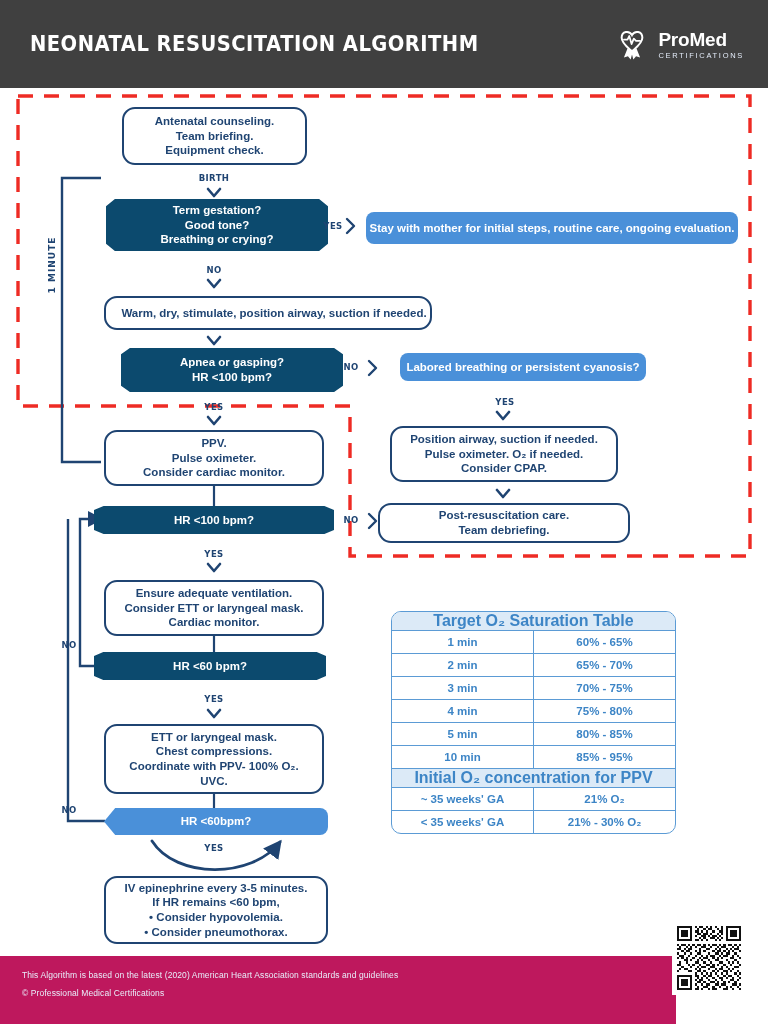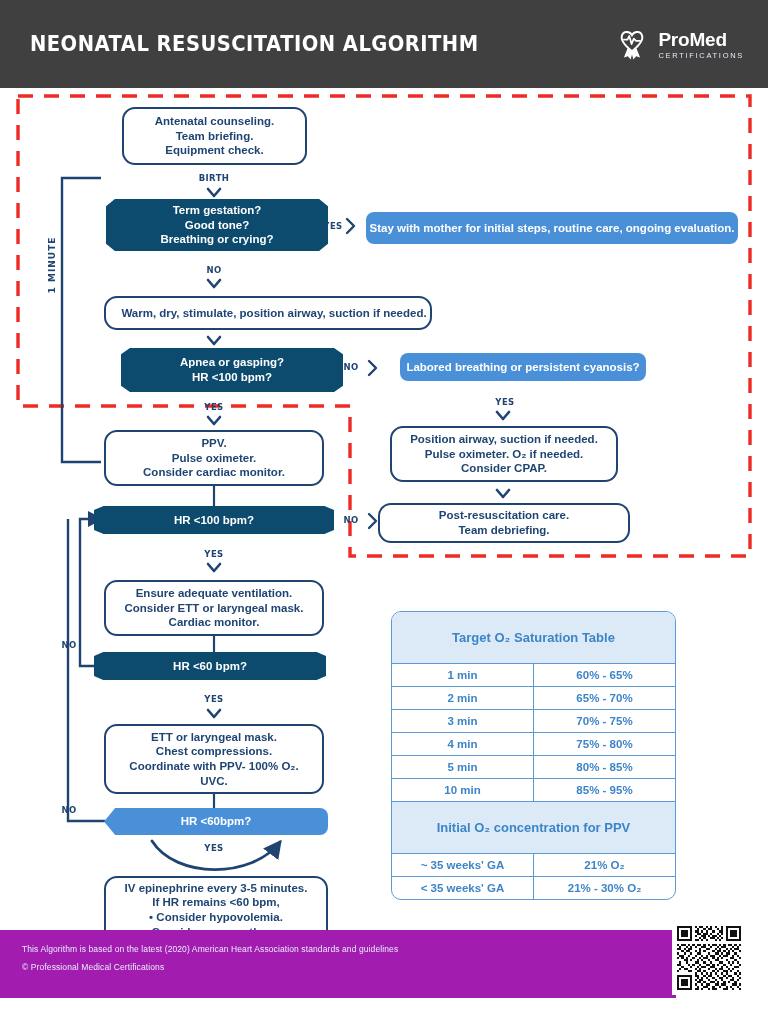--- a/index.html
+++ b/index.html
@@ -25,22 +25,22 @@
     white-space:nowrap;
   }
   .logo{position:absolute;right:24px;top:26px;height:38px;display:flex;align-items:center;gap:8px;}
   .logo-mark{width:36px;height:36px;}
   .logo-text{display:flex;flex-direction:column;line-height:1;}
   .logo-name{font-size:19px;font-weight:bold;color:#fff;letter-spacing:-.2px;}
   .logo-sub{font-size:7.5px;color:#e3ebf8;letter-spacing:1.7px;margin-top:3px;}
 
   
   .footer{
-    position:absolute;left:0;top:930px;width:676px;height:68px;
-    background:#a21caf;
+    position:absolute;left:0;top:956px;width:676px;height:68px;
+    background:#be185d;
   }
   .footer-line{
     position:absolute;left:22px;color:#e8eefb;font-size:8.5px;
     font-family:"Liberation Sans", sans-serif;letter-spacing:.1px;
   }
   .footer-line.l1{top:14px;}
   .footer-line.l2{top:32px;}
   .qr{
     position:absolute;left:672px;top:921px;width:74px;height:74px;
     background:#fff;padding:5px;box-sizing:border-box;
@@ -94,22 +94,22 @@
 
   
   .sat-table{
     position:absolute;left:391px;top:611px;width:285px;
     border:1.8px solid #5b9bd5;border-radius:10px;overflow:hidden;
     box-sizing:border-box;background:#fff;
   }
   .sat-table .trow{display:flex;border-top:1.4px solid #5b9bd5;}
   .sat-table .trow:first-child{border-top:0;}
   .sat-table .thead{
-    background:#dceaf7;color:#3d85c6;font-weight:bold;font-size:13px;
-    text-align:center;padding:18px 0;
+    background:#dceaf7;color:#3d85c6;font-weight:bold;font-size:16px;
+    text-align:center;padding:0 0;
   }
   .sat-table .c{
     flex:1;text-align:center;padding:5px 0;font-size:11.5px;font-weight:bold;
     color:#3d85c6;
   }
   .sat-table .c.left{border-right:1.4px solid #5b9bd5;}
 </style>
 </head>
 <body>
 

